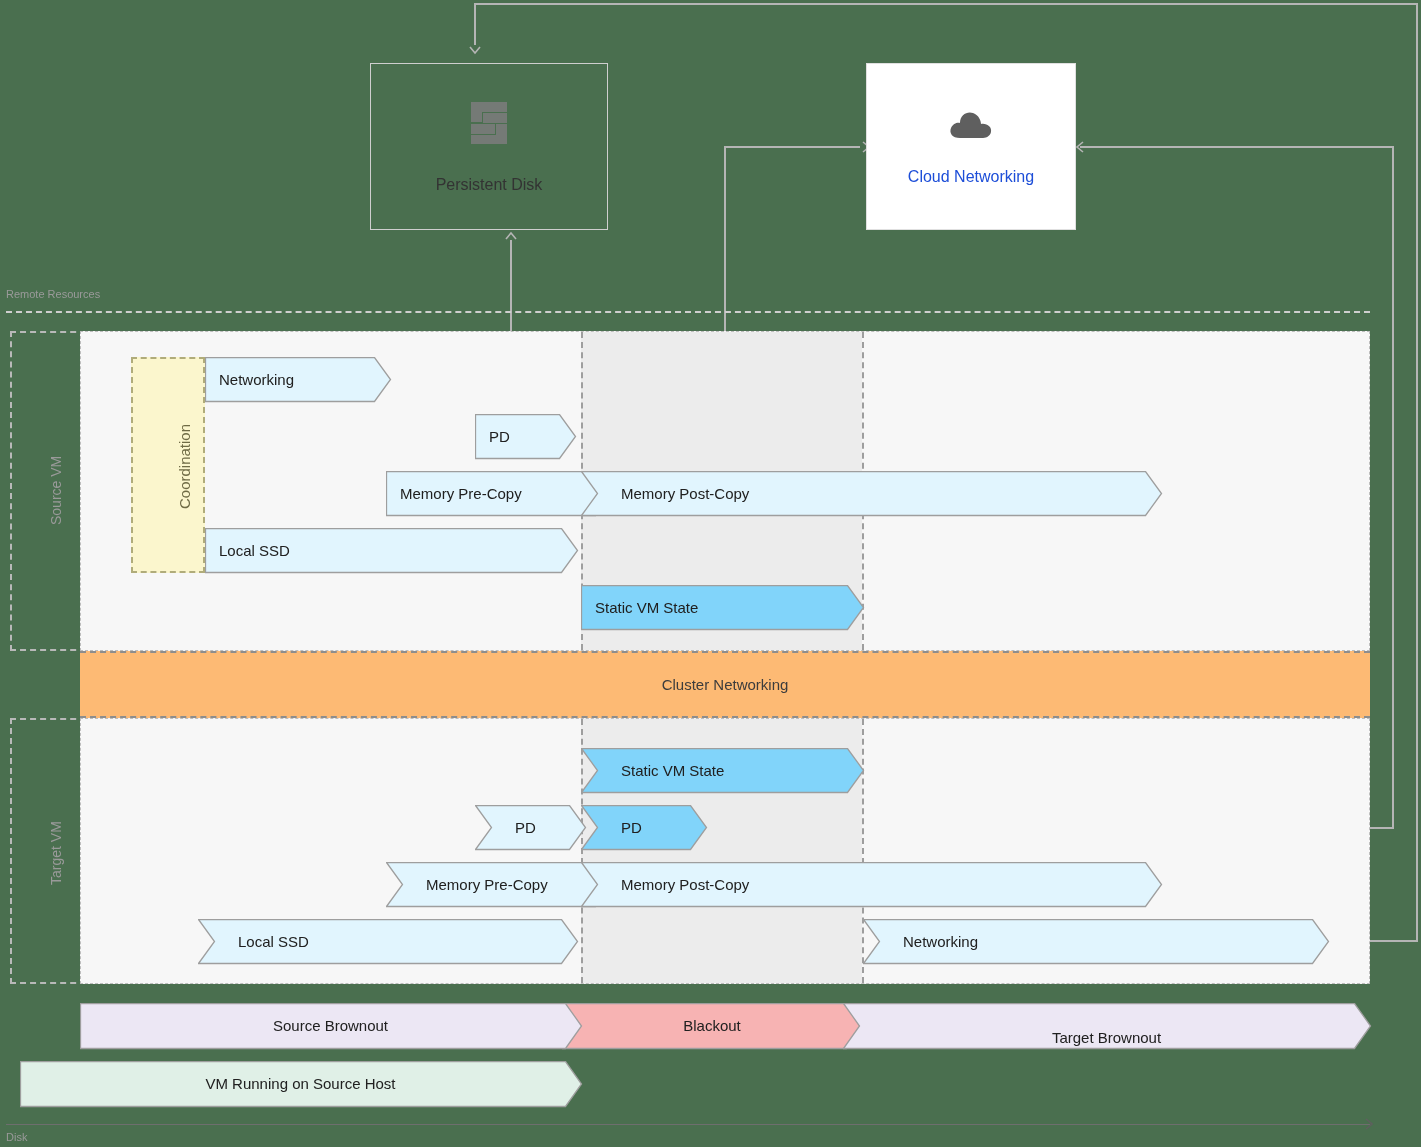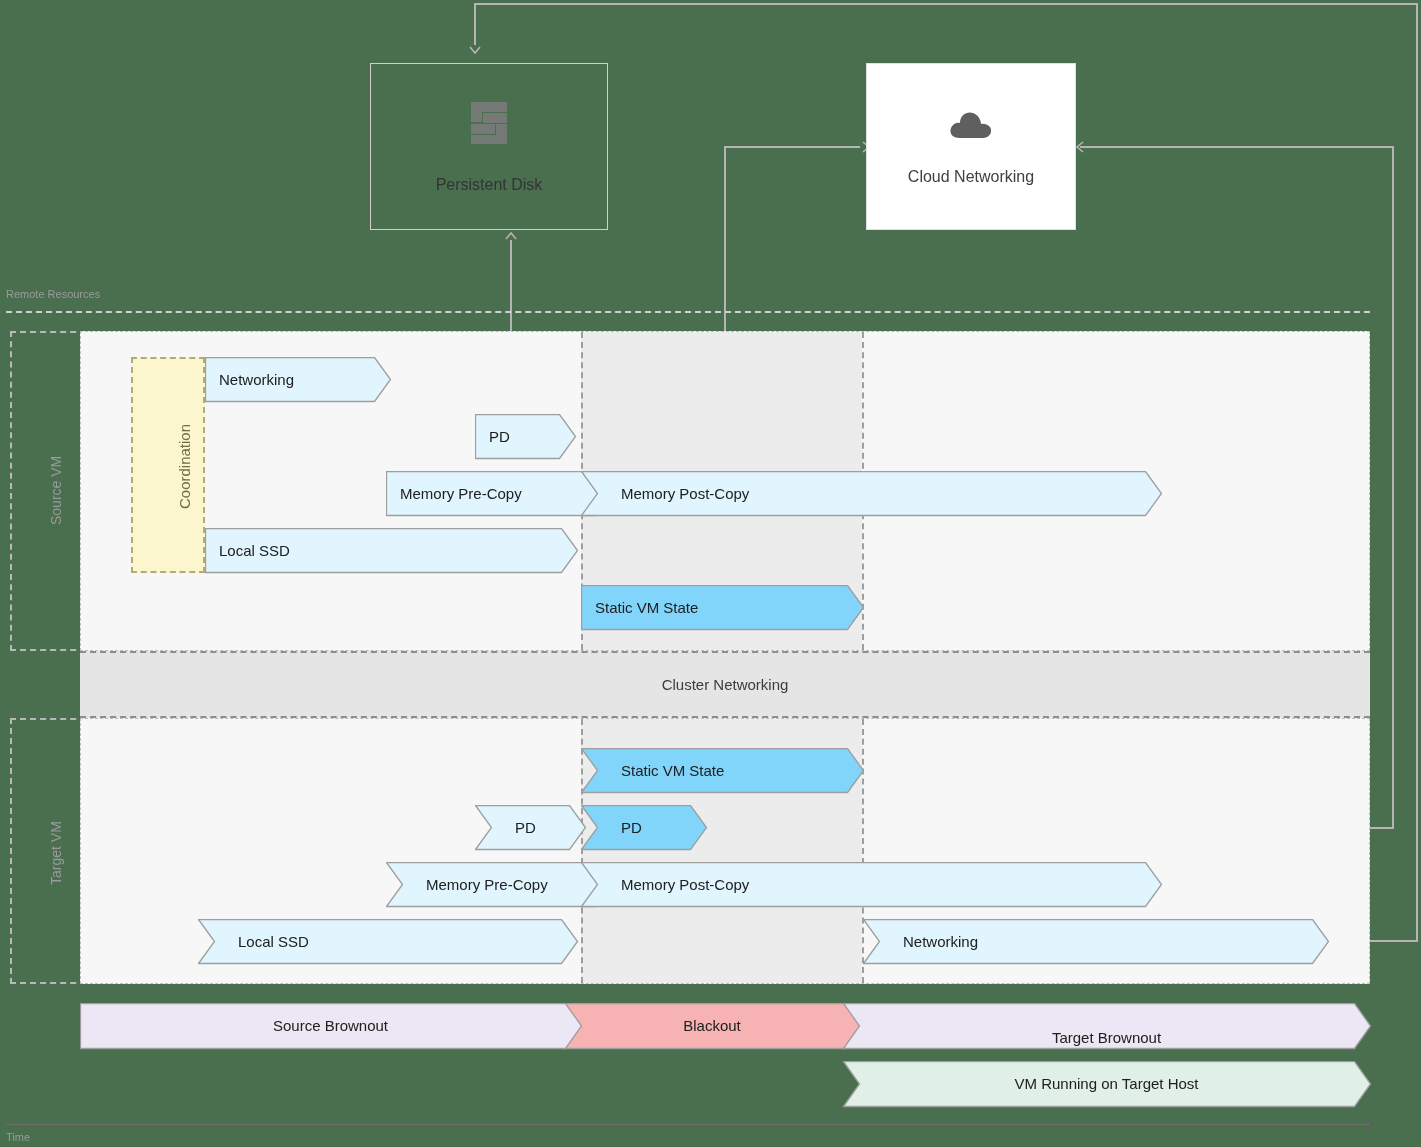--- a/index.html
+++ b/index.html
@@ -15,21 +15,21 @@
   .remote-box{
     position:absolute;
     border:1px solid #cfcfcf;
     box-sizing:border-box;
     display:flex;flex-direction:column;
     align-items:center;justify-content:center;
   }
   .remote-box.filled{background:#ffffff;border-color:#e0e0e0;}
   .remote-box.hollow{background:transparent;}
   .remote-label{
-    font-size:16px;color:#404040;margin-top:26px;
+    font-size:16px;color:#1d4ed8;margin-top:26px;
     white-space:nowrap;
   }
   .remote-box.hollow .remote-label{color:#333;}
   .cloud-icon{display:block;}
 
   
   .region-frame{
     position:absolute;
     border:2px dashed #b9b9b9;
     box-sizing:border-box;
@@ -56,21 +56,21 @@
     border:1px dashed #bdbdbd;box-sizing:border-box;
   }
   .phase-shade{
     position:absolute;background:#ececec;
   }
   .phase-divider{
     position:absolute;width:0;
     border-left:2px dashed #9e9e9e;
   }
   .cluster-band{
-    position:absolute;background:#e5e5e5;
+    position:absolute;background:#fdba74;
     border-top:2px dashed #8d8d8d;border-bottom:2px dashed #8d8d8d;
     box-sizing:border-box;
     display:flex;align-items:center;justify-content:center;
   }
   .cluster-band span{font-size:15px;color:#3c3c3c;}
 
   
   .coord-box{
     position:absolute;background:#fbf6cd;
     border:2px dashed #b0ac7a;box-sizing:border-box;
@@ -277,24 +277,24 @@
         <path d="M0,0 L0,45 L485,45 L501,22.5 L485,0 Z" fill="#ece7f4" stroke="#9e9e9e" stroke-width="1.3" transform="translate(0.5,0.5)"></path>
       </svg>
       <span class="bar-label" style="margin-left: 0px;">Source Brownout</span>
     </div>
     <div class="bar" style="left: 843px; top: 1003px; width: 527px; height: 45px; justify-content: center;">
       <svg width="529" height="47" style="left: 0px; top: 0px;">
         <path d="M0,0 L16,22.5 L0,45 L511,45 L527,22.5 L511,0 Z" fill="#ece7f4" stroke="#9e9e9e" stroke-width="1.3" transform="translate(0.5,0.5)"></path>
       </svg>
       <span class="bar-label" style="margin-left: 0px; margin-top: 24px;">Target Brownout</span>
     </div>
-    <div class="bar" style="left: 843px; top: 1061px; width: 527px; height: 45px; justify-content: center;">
-      <svg width="529" height="47" style="left: 0px; top: 0px;">
-        <path d="M0,0 L16,22.5 L0,45 L511,45 L527,22.5 L511,0 Z" fill="#e0f0e7" stroke="#9e9e9e" stroke-width="1.3" transform="translate(0.5,0.5)"></path>
-      </svg>
-      <span class="bar-label" style="margin-left: 0px;">VM Running on Target Host</span>
+    <div class="bar" style="left: 20px; top: 1061px; width: 561px; height: 45px; justify-content: center;">
+      <svg width="563" height="47" style="left: 0px; top: 0px;">
+        <path d="M0,0 L0,45 L545,45 L561,22.5 L545,0 Z" fill="#e0f0e7" stroke="#9e9e9e" stroke-width="1.3" transform="translate(0.5,0.5)"></path>
+      </svg>
+      <span class="bar-label" style="margin-left: 0px;">VM Running on Source Host</span>
     </div>
     <div class="time-axis" style="left: 6px; top: 1124px; width: 1364px;"></div>
     <svg width="14" height="14" style="position: absolute; left: 1362px; top: 1117px;">
       <path d="M4,2 L10,7 L4,12" fill="none" stroke="#5f5f5f" stroke-width="1.6"></path>
     </svg>
-    <div class="plain-label" style="left: 6px; top: 1131px;">Time</div>
+    <div class="plain-label" style="left: 6px; top: 1131px;">Disk</div>
   </div>
 
 </body></html>

